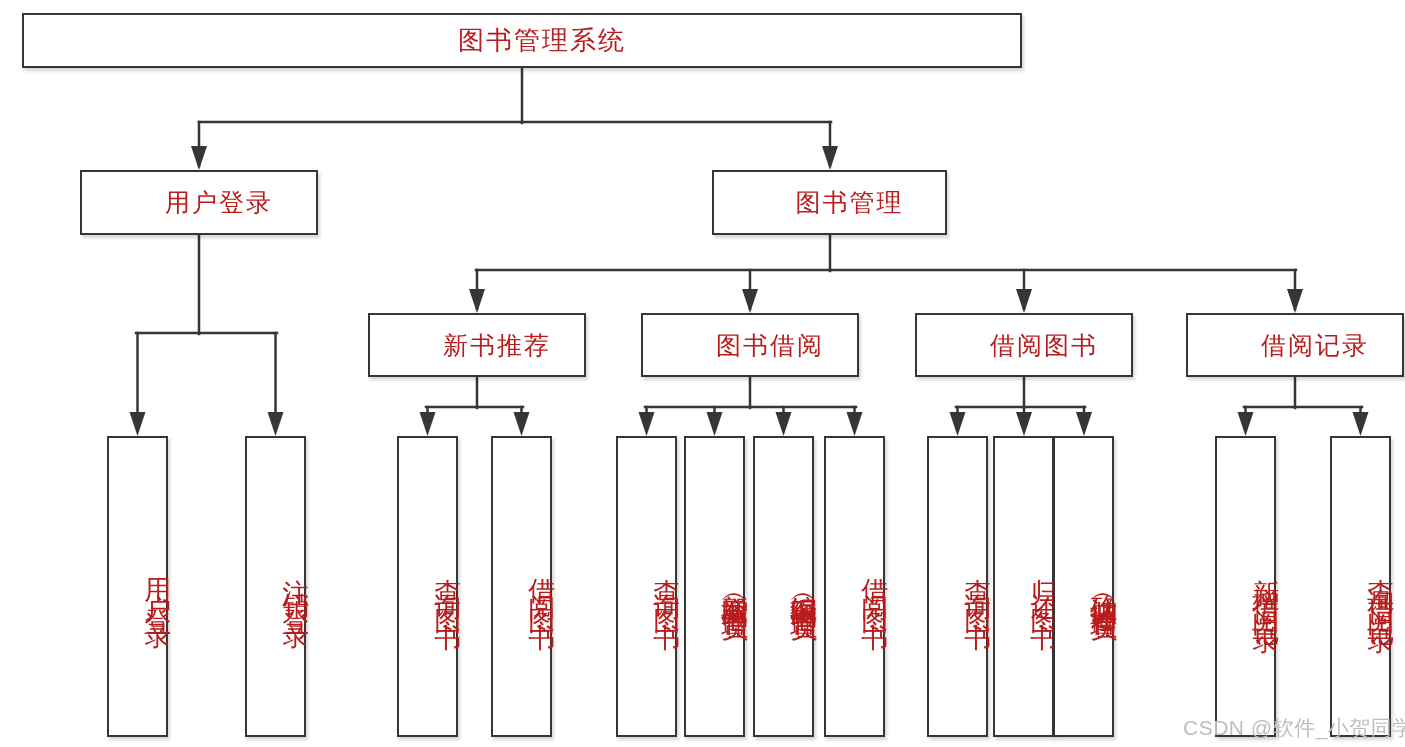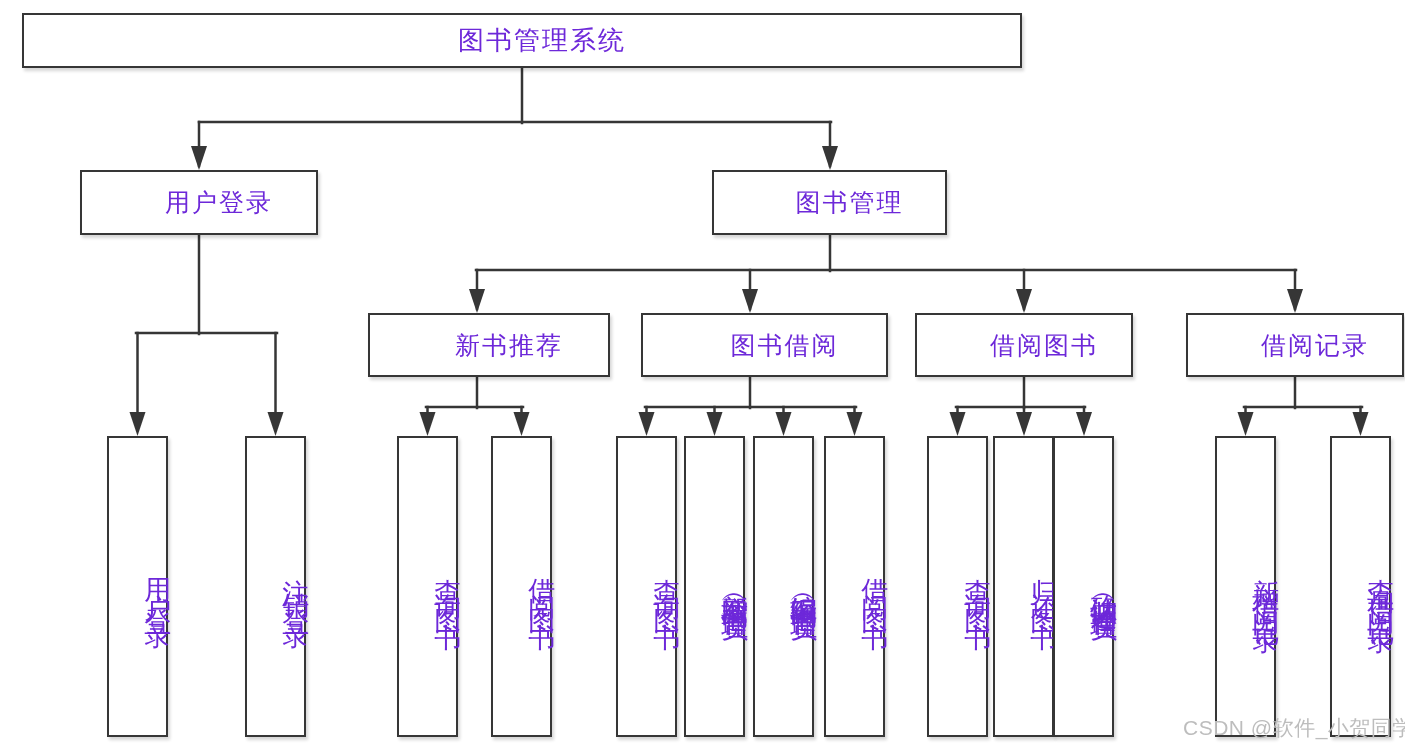--- a/index.html
+++ b/index.html
@@ -14,21 +14,21 @@
   svg.connectors { position: absolute; left: 0; top: 0; z-index: 1; }
 
   .box {
     position: absolute;
     background: #ffffff;
     border: 2.5px solid #363636;
     display: flex;
     align-items: center;
     justify-content: center;
     z-index: 2;
-    color: #6d28d9;
+    color: #b91c1c;
     box-shadow: 2px 3px 3px rgba(0,0,0,0.16);
     padding-left: 40px;
   }
   .h-label { font-size: 25px; letter-spacing: 2px; white-space: nowrap; }
   .root-box .h-label { font-size: 26px; }
 
   .v-label {
     writing-mode: vertical-lr;
     text-orientation: mixed;
     font-size: 27px;
@@ -125,24 +125,24 @@
     <span class="h-label">图书管理系统</span>
   </div>
 
   <div class="box" style="left:80px; top:170px; width:238px; height:65px;">
     <span class="h-label">用户登录</span>
   </div>
   <div class="box" style="left:712px; top:170px; width:235px; height:65px;">
     <span class="h-label">图书管理</span>
   </div>
 
-  <div class="box" style="left:368px; top:313px; width:242px; height:64px;">
+  <div class="box" style="left:368px; top:313px; width:218px; height:64px;">
     <span class="h-label">新书推荐</span>
   </div>
-  <div class="box" style="left:641px; top:313px; width:247px; height:64px;">
+  <div class="box" style="left:641px; top:313px; width:218px; height:64px;">
     <span class="h-label">图书借阅</span>
   </div>
   <div class="box" style="left:915px; top:313px; width:218px; height:64px;">
     <span class="h-label">借阅图书</span>
   </div>
   <div class="box" style="left:1186px; top:313px; width:218px; height:64px;">
     <span class="h-label">借阅记录</span>
   </div>
 
   <div class="box" style="left:107px; top:436px; width:61px; height:301px;">

